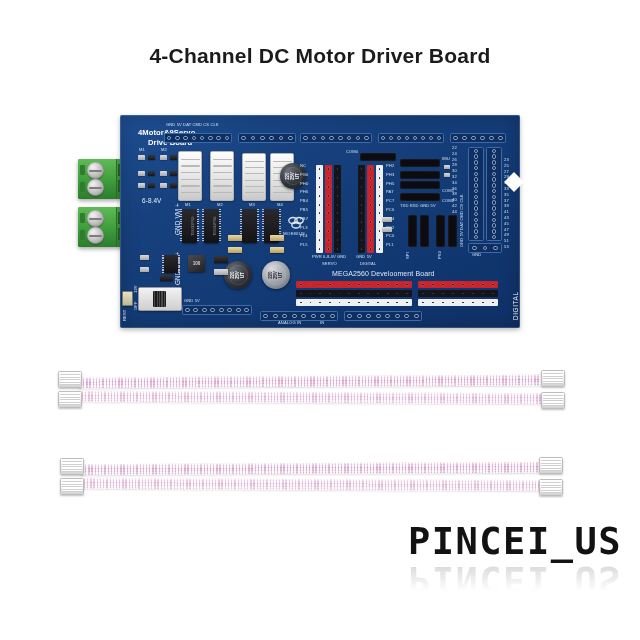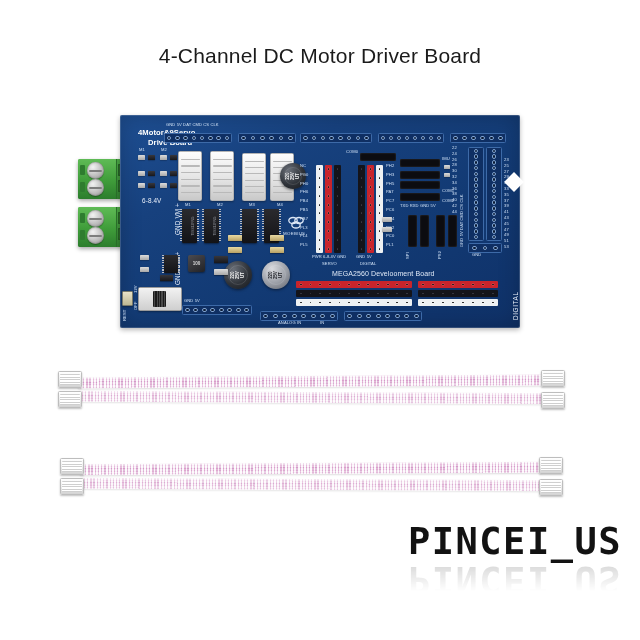--- a/index.html
+++ b/index.html
@@ -6,21 +6,21 @@
   body{
     width:640px;height:640px;background:#ffffff;
     font-family:"Liberation Sans", sans-serif;
     overflow:hidden;position:relative;
   }
   #stage{position:relative;width:640px;height:640px;background:#fff;}
 
   
   .title{
     position:absolute;left:0;top:44px;width:640px;text-align:center;
-    font-size:21px;color:#1b1b1b;letter-spacing:.2px;font-weight:400;
+    font-size:21px;color:#1b1b1b;letter-spacing:.2px;font-weight:700;
   }
 
   
   .board-wrap{position:absolute;left:78px;top:115px;width:445px;height:215px;}
 
   .pcb{
     position:absolute;left:42px;top:0;width:400px;height:213px;
     background:linear-gradient(155deg,#1e4f93 0%,#17417e 28%,#123a74 60%,#0f3168 100%);
     border-radius:2px;
     box-shadow:0 2px 5px rgba(0,0,0,.28), inset 0 0 22px rgba(0,0,0,.22);

